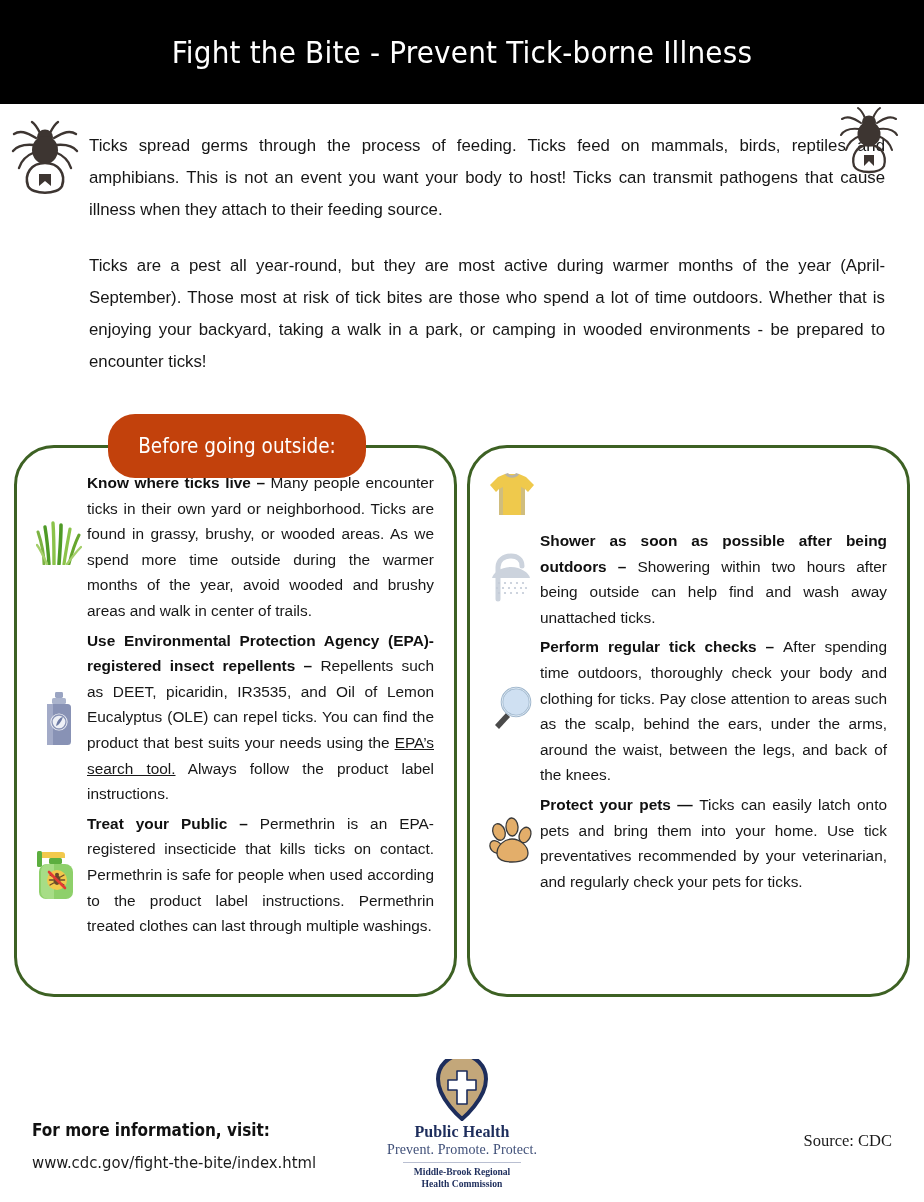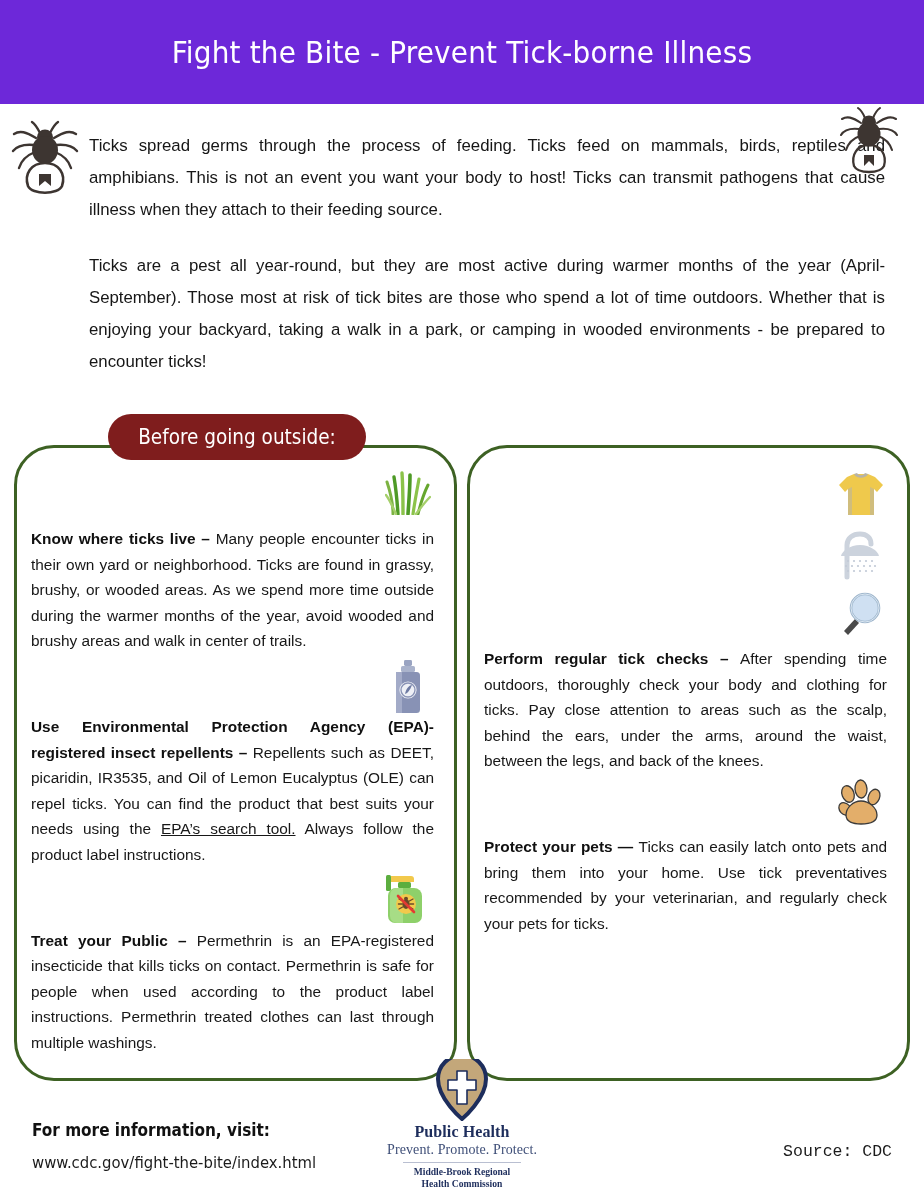--- a/index.html
+++ b/index.html
@@ -10,21 +10,21 @@
     background: #ffffff;
     font-family: "Liberation Sans", sans-serif;
     color: #1b1b1b;
     overflow: hidden;
     position: relative;
   }
 
   
   .header {
     height: 104px;
-    background: #6d28d9;
+    background: #000000;
     display: flex;
     align-items: center;
     justify-content: center;
   }
   .header-title {
     color: #ffffff;
     font-size: 31px;
     font-weight: 400;
     letter-spacing: .2px;
     font-family: "DejaVu Sans", sans-serif;
@@ -67,24 +67,24 @@
 
   
   .pill-row {
     position: relative;
     height: 54px;
     margin-top: 36px;
   }
   .pill {
     position: absolute;
     top: 0;
-    background: #7f1d1d;
+    background: #c2410c;
     color: #ffffff;
     border-radius: 27px;
-    height: 46px;
+    height: 64px;
     display: flex;
     align-items: center;
     justify-content: center;
     font-size: 20.5px;
     font-family: "DejaVu Sans", sans-serif;
     font-stretch: condensed;
     padding: 0 26px;
     z-index: 5;
   }
   .pill-left  { left: 108px;  width: 258px; }
@@ -100,23 +100,22 @@
   .card {
     flex: 1 1 0;
     border: 3px solid #3d6123;
     border-radius: 40px;
     padding: 22px 18px 20px 14px;
     min-height: 552px;
   }
 
   .item {
     display: flex;
-    align-items: flex-end;
+    align-items: center;
     margin-bottom: 2px;
-    flex-direction: column;
   }
   .item-icon {
     flex: 0 0 56px;
     width: 56px;
     height: 54px;
     display: flex;
     align-items: flex-start;
     justify-content: center;
     padding-top: 1px;
   }
@@ -167,24 +166,24 @@
     color: #111111;
     margin-bottom: 13px;
   }
   .footer-left .fl-url {
     font-size: 16.5px;
     color: #1b1b1b;
   }
   .footer-right {
     position: absolute;
     right: 0;
-    bottom: 41px;
+    bottom: 51px;
     font-size: 16.5px;
     color: #1b1b1b;
-    font-family: Liberation Mono, monospace;
+    font-family: Liberation Serif, serif;
     font-stretch: condensed;
   }
   .logo {
     position: absolute;
     left: 50%;
     transform: translateX(-50%);
     bottom: 12px;
     width: 150px;
     text-align: center;
   }
@@ -380,20 +379,23 @@
               <circle cx="32" cy="35" r="1.1"></circle>
               <circle cx="37" cy="35" r="1.1"></circle>
             <circle cx="10" cy="40" r="1.1"></circle>
               <circle cx="16" cy="40" r="1.1"></circle>
               <circle cx="22" cy="40" r="1.1"></circle>
               <circle cx="28" cy="40" r="1.1"></circle>
               <circle cx="34" cy="40" r="1.1"></circle>
           </g>
         </svg>
       </span>
+      <div class="item-text">
+        <b>Shower as soon as possible after being outdoors – </b><span>Showering within two hours after being outside can help find and wash away unattached ticks.</span>
+      </div>
     </div>
 
     <div class="item">
       <span class="item-icon">
         <svg viewBox="0 0 46 46" width="46" height="46" aria-hidden="true">
           <path d="M17 28 L6 40 L10 44 L21 32 Z" fill="#4a4a4a"></path>
           <circle cx="27" cy="17" r="14" fill="#cfe0f2" stroke="#9fb6cc" stroke-width="2.6"></circle>
           <circle cx="27" cy="17" r="14" fill="none" stroke="#e9f2fb" stroke-width="1" opacity=".8"></circle>
         </svg>
       </span>

